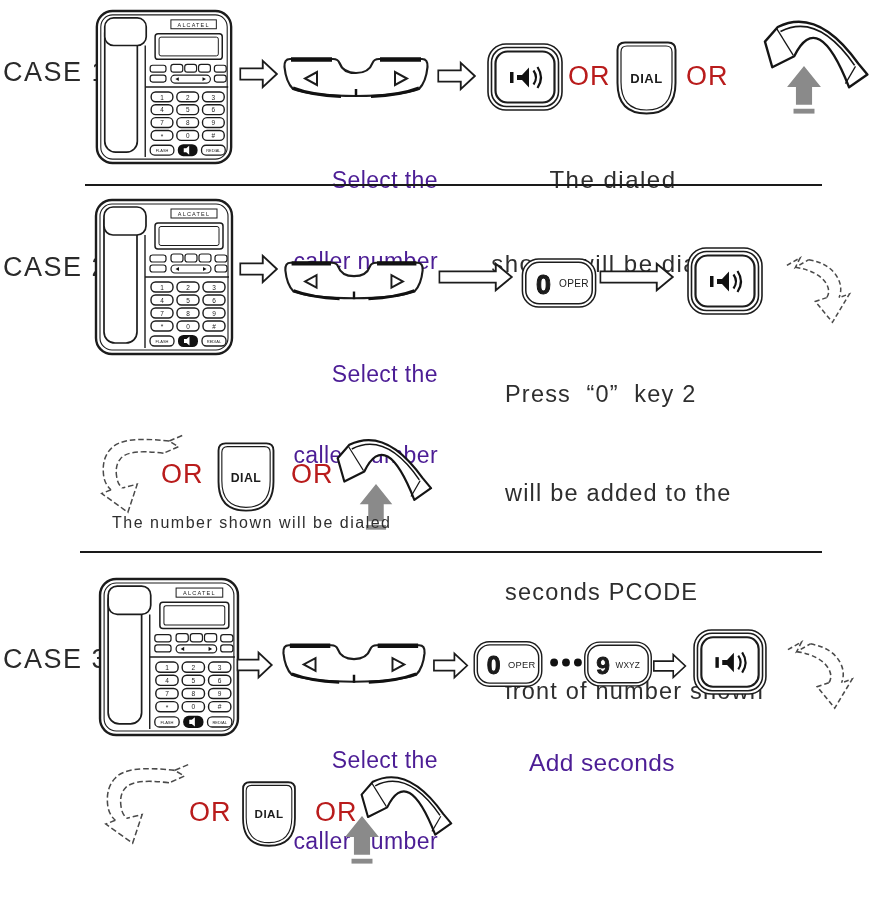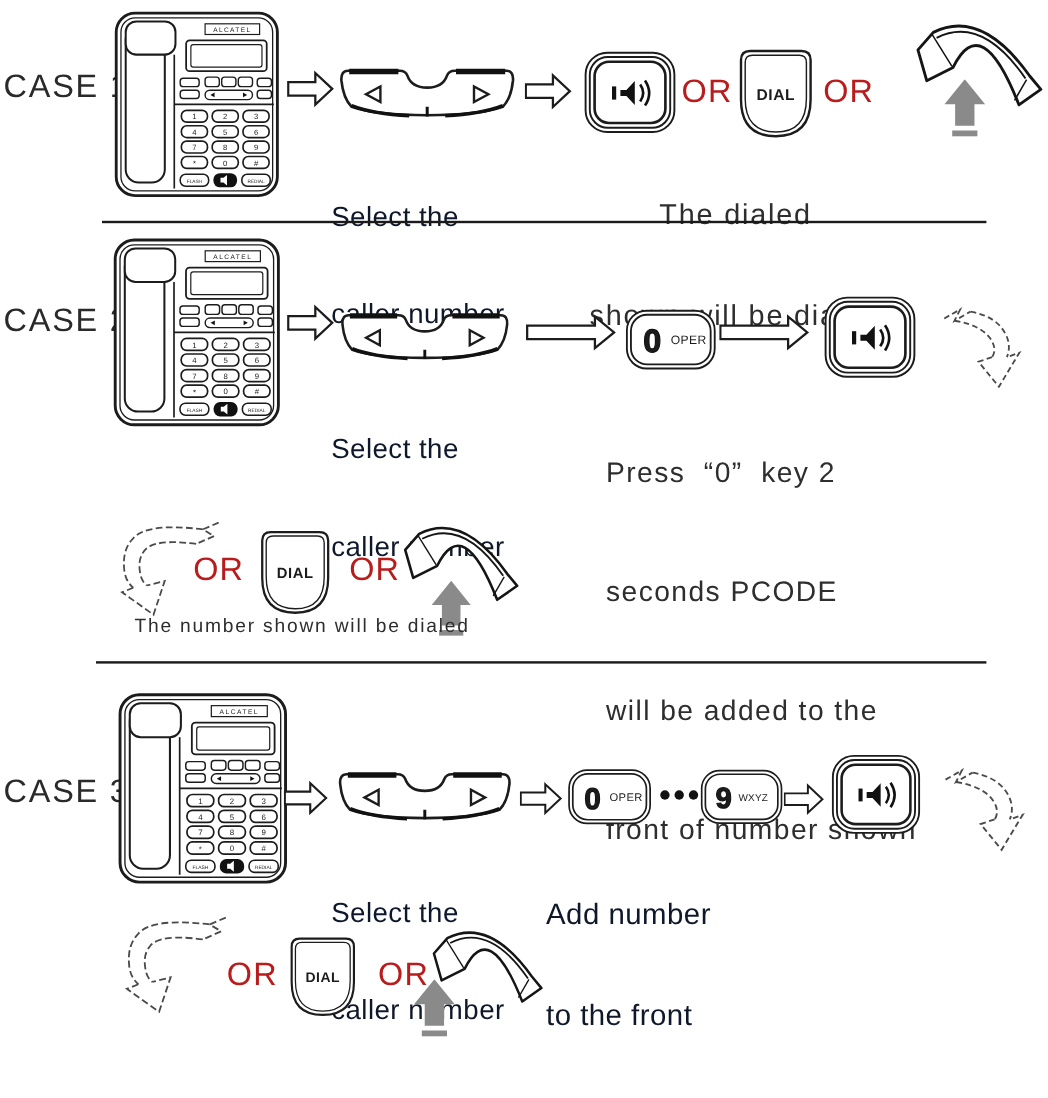--- a/index.html
+++ b/index.html
@@ -1,20 +1,20 @@
 <!DOCTYPE html>
 <html><head>
 <meta charset="utf-8">
 <style>
   html,body{margin:0;padding:0;background:#fff;}
   #canvas{position:relative;width:873px;height:915px;background:#ffffff;
           font-family:"Liberation Sans",sans-serif;color:#222;overflow:hidden;}
   .abs{position:absolute;}
   .case-label{font-size:27px;letter-spacing:1.5px;color:#2a2a2a;}
-  .cap{font-size:23px;line-height:27px;text-align:left;letter-spacing:.4px;white-space:pre-wrap;color:#0f172a;}
+  .cap{font-size:23px;line-height:27px;text-align:right;letter-spacing:.4px;white-space:pre-wrap;color:#4c1d95;}
   .or{font-size:27px;letter-spacing:1px;color:#b91c1c;}
   .press{font-size:23.5px;line-height:33px;letter-spacing:1.2px;white-space:pre-wrap;color:#2e2e2e;}
   .res{letter-spacing:1.5px;text-align:center;white-space:pre-wrap;color:#2e2e2e;}
   .sep{border-top:2.5px solid #1a1a1a;height:0;}
   svg{display:block;width:100%;height:100%;}
   text{font-family:"Liberation Sans",sans-serif;fill:#1c1c1c;}
 </style>
 </head>
 <body>
 
@@ -285,22 +285,22 @@
         <use href="#sym-speaker-key"></use>
       </svg>
     </div>
   <div class="abs" style="left:782px;top:254px;width:80px;height:74px;">
       <svg viewBox="0 0 82 78">
         <use href="#sym-dash-a"></use>
       </svg>
     </div>
   <div class="abs press" style="left:505px;top:312px;width:290px;">
     <div>Press  “0”  key 2</div>
+    <div>will be added to the</div>
     <div>seconds PCODE</div>
-    <div>will be added to the</div>
     <div>front of number shown</div>
   </div>
   <div class="abs" style="left:95px;top:428px;width:92px;height:88px;">
       <svg viewBox="0 0 96 94">
         <use href="#sym-dash-b"></use>
       </svg>
     </div>
   <div class="abs or" style="left:161px;top:459px;">OR</div>
   <div class="abs" style="left:216px;top:441px;width:60px;height:72px;">
     <svg viewBox="0 0 63 76">
@@ -431,22 +431,21 @@
       <svg viewBox="0 0 78 70">
         <use href="#sym-speaker-key"></use>
       </svg>
     </div>
   <div class="abs" style="left:784px;top:638px;width:80px;height:76px;">
       <svg viewBox="0 0 82 78">
         <use href="#sym-dash-a"></use>
       </svg>
     </div>
   <div class="abs cap" style="left:455px;top:693px;width:220px;font-size:24.5px;line-height:28px;">
-    <div>Add number</div>
-    <div>to the front</div>
+    <div>Add seconds</div>
   </div>
   <div class="abs" style="left:100px;top:756px;width:92px;height:92px;">
       <svg viewBox="0 0 96 94">
         <use href="#sym-dash-b"></use>
       </svg>
     </div>
   <div class="abs or" style="left:189px;top:797px;">OR</div>
   <div class="abs" style="left:239px;top:780px;width:60px;height:68px;">
     <svg viewBox="0 0 63 76">
       <path d="M10,2.5 H53 Q60.5,2.5 60.5,10 V43 Q60.5,73.5 31.5,73.5 Q2.5,73.5 2.5,43 V10 Q2.5,2.5 10,2.5 Z" fill="#fff" stroke="#1c1c1c" stroke-width="2"></path>

